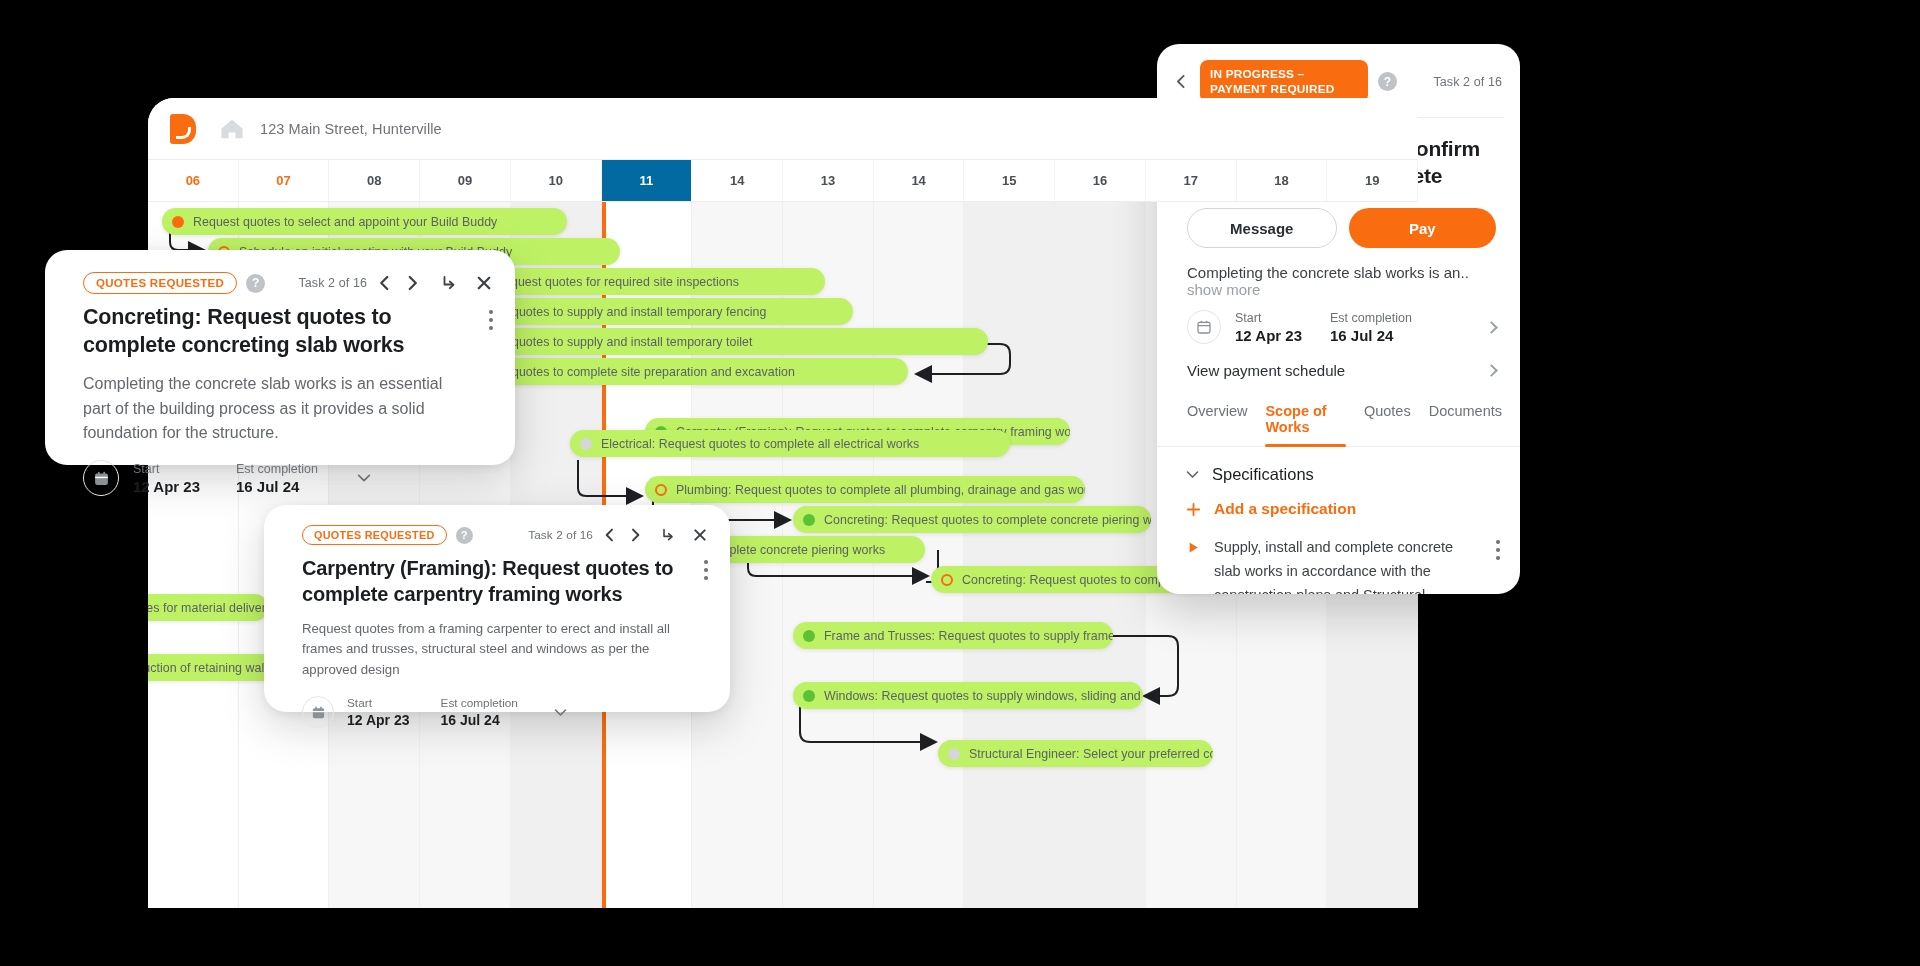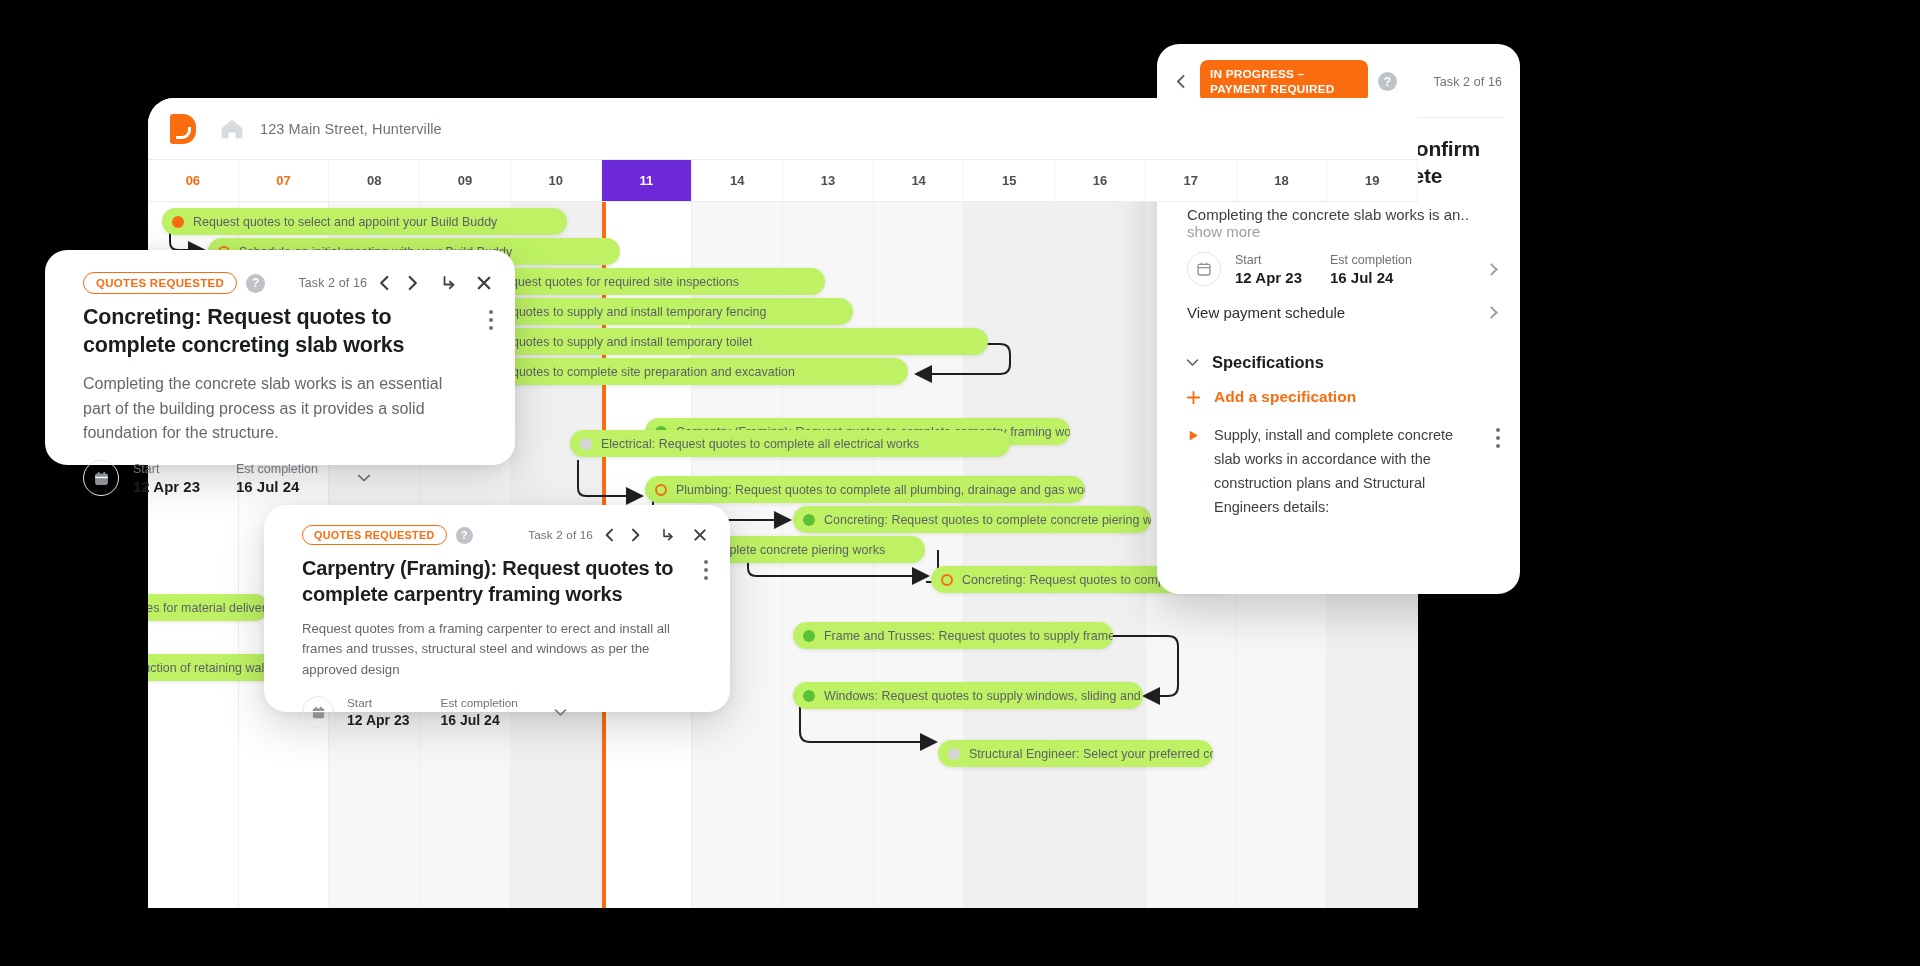--- a/index.html
+++ b/index.html
@@ -53,21 +53,21 @@
     height: 42px; display: flex; position: relative;
     border-bottom: 1px solid #ededed; background:#fff;
     z-index: 3;
   }
   .tl-col-h {
     flex: 1 0 0; display: flex; align-items: center; justify-content: center;
     font-size: 13px; color: #4a4f55; font-weight: 600;
     border-right: 1px solid #f2f2f2;
   }
   .tl-col-h.weekend { color: #F96D10; }
-  .tl-col-h.today { background: #6d28d9; color: #fff; }
+  .tl-col-h.today { background: #0369a1; color: #fff; }
 
   
   .tl-body { position: absolute; left:0; right:0; top: 104px; bottom: 0; }
   .tl-grid { position: absolute; inset: 0; display: flex; }
   .tl-col {
     flex: 1 0 0; border-right: 1px solid #efefef;
     background: #fbfbfb;
   }
   .tl-col.shade { background: #f0f0f0; }
   .tl-col.light { background: #f7f7f7; }
@@ -417,20 +417,24 @@
         </svg>
       <div class="badge-solid">IN PROGRESS – PAYMENT REQUIRED</div>
       <div class="qmark">?</div>
       <div style="flex:1"></div>
       <div class="taskcount">Task 2 of 16</div>
     </div>
     <div class="rp-divider"></div>
 
     <div class="cardtitle" style="font-size:21px;line-height:1.28;padding:18px 22px 0 30px;">Architectural Design: Confirm permit plans are complete</div>
 
+    <div style="display:flex;gap:12px;padding:18px 24px 0 30px;">
+      <div class="btn btn-outline">Message</div>
+      <div class="btn btn-solid">Pay</div>
+    </div>
 
     <div style="padding:16px 24px 0 30px;font-size:15px;color:#3c4146;">
       <span>Completing the concrete slab works is an..</span>
       <span style="color:#9aa0a6;cursor:pointer">show more</span>
     </div>
 
     <div style="display:flex;align-items:center;gap:14px;padding:12px 24px 0 30px;">
       <div class="datecal" style="width:34px;height:34px">
         <svg width="16" height="16" viewBox="0 0 24 24">
           <rect x="3" y="5" width="18" height="16" rx="2.5" fill="none" stroke="#8b9096" stroke-width="1.9"></rect>
@@ -450,26 +454,32 @@
       <div style="flex:1"></div>
       <div class="arrow-r"></div>
     </div>
 
     <div style="display:flex;align-items:center;padding:18px 24px 14px 30px;">
       <div style="font-size:15px;color:#2b2f33;">View payment schedule</div>
       <div style="flex:1"></div>
       <div class="arrow-r"></div>
     </div>
 
+    <div class="tabs" id="tabs" style="padding-left:30px">
+        <div class="tab">Overview</div>
+        <div class="tab active">Scope of Works</div>
+        <div class="tab">Quotes</div>
+        <div class="tab">Documents</div>
+      </div>
 
     <div style="display:flex;align-items:center;gap:12px;padding:18px 24px 0 28px;">
       <svg style="width:15px;height:15px" viewBox="0 0 24 24">
         <path d="M4 8 L12 16 L20 8" fill="none" stroke="#5a5f65" stroke-width="2.4" stroke-linecap="round" stroke-linejoin="round"></path>
         </svg>
-      <div style="font-size:16.5px;font-weight:700;color:#1b1e21">Specifications</div>
+      <div style="font-size:16.5px;font-weight:400;color:#1b1e21">Specifications</div>
     </div>
 
     <div style="display:flex;align-items:center;gap:12px;padding:16px 24px 0 28px;">
       <svg style="width:17px;height:17px" viewBox="0 0 24 24">
         <path d="M12 4 V20 M4 12 H20" stroke="#F96D10" stroke-width="2.6" stroke-linecap="round"></path>
         </svg>
       <div style="font-size:15.5px;font-weight:700;color:#F96D10">Add a specification</div>
     </div>
 
     <div style="display:flex;gap:14px;padding:18px 20px 0 30px;">

